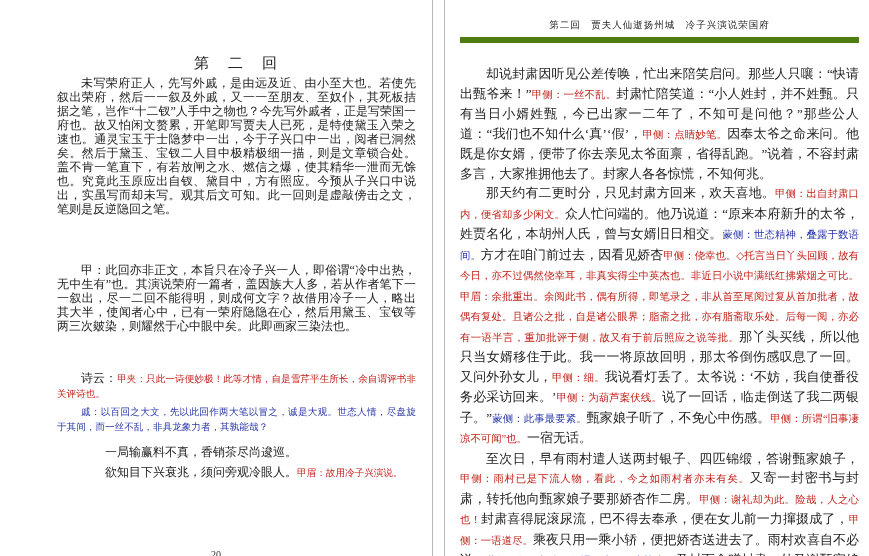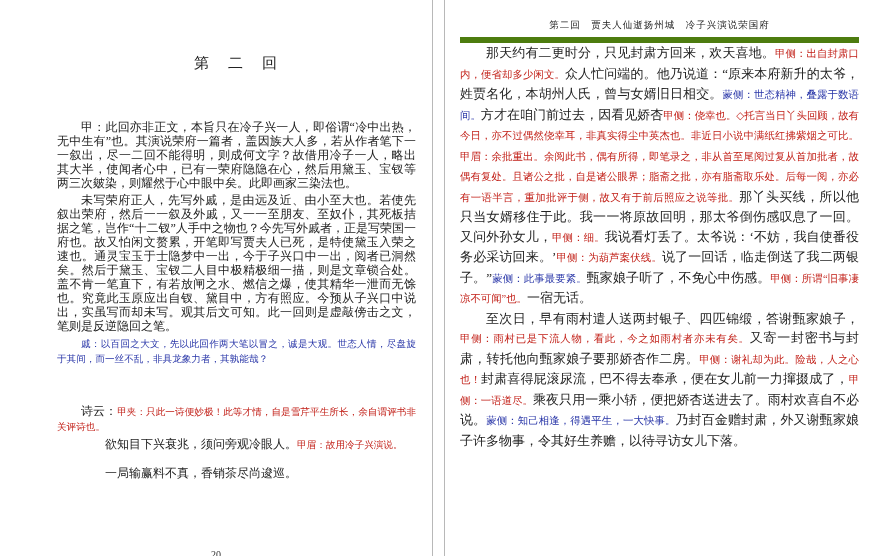--- a/index.html
+++ b/index.html
@@ -38,35 +38,36 @@
   .run-blue{color:var(--comment-blue,#2936a8);font-size:0.8em;}
 </style>
 </head>
 <body>
 
 <div class="spread">
 
   <div class="page page-left">
     <div class="chapter-number">第　二　回</div>
 
+    <p class="lbody p2"><span class="run-main">未写荣府正人，先写外戚，是由远及近、由小至大也。若使先叙出荣府，然后一一叙及外戚，又一一至朋友、至奴仆，其死板拮据之笔，岂作“十二钗”人手中之物也？今先写外戚者，正是写荣国一府也。故又怕闲文赘累，开笔即写贾夫人已死，是特使黛玉入荣之速也。通灵宝玉于士隐梦中一出，今于子兴口中一出，阅者已洞然矣。然后于黛玉、宝钗二人目中极精极细一描，则是文章锁合处。盖不肯一笔直下，有若放闸之水、燃信之爆，使其精华一泄而无馀也。究竟此玉原应出自钗、黛目中，方有照应。今预从子兴口中说出，实虽写而却未写。观其后文可知。此一回则是虚敲傍击之文，笔则是反逆隐回之笔。</span></p>
     <p class="lbody first"><span class="run-main">甲：此回亦非正文，本旨只在冷子兴一人，即俗谓“冷中出热，无中生有”也。其演说荣府一篇者，盖因族大人多，若从作者笔下一一叙出，尽一二回不能得明，则成何文字？故借用冷子一人，略出其大半，使闻者心中，已有一荣府隐隐在心，然后用黛玉、宝钗等两三次皴染，则耀然于心中眼中矣。此即画家三染法也。</span></p>
-    <p class="lbody p2"><span class="run-main">未写荣府正人，先写外戚，是由远及近、由小至大也。若使先叙出荣府，然后一一叙及外戚，又一一至朋友、至奴仆，其死板拮据之笔，岂作“十二钗”人手中之物也？今先写外戚者，正是写荣国一府也。故又怕闲文赘累，开笔即写贾夫人已死，是特使黛玉入荣之速也。通灵宝玉于士隐梦中一出，今于子兴口中一出，阅者已洞然矣。然后于黛玉、宝钗二人目中极精极细一描，则是文章锁合处。盖不肯一笔直下，有若放闸之水、燃信之爆，使其精华一泄而无馀也。究竟此玉原应出自钗、黛目中，方有照应。今预从子兴口中说出，实虽写而却未写。观其后文可知。此一回则是虚敲傍击之文，笔则是反逆隐回之笔。</span></p>
+    <p class="lbody poem-intro"><span class="run-main">诗云：</span><span class="run-red">甲夹：只此一诗便妙极！此等才情，自是雪芹平生所长，余自谓评书非关评诗也。</span></p>
+
     <p class="lbody p2 qi-comment"><span class="run-blue">戚：以百回之大文，先以此回作两大笔以冒之，诚是大观。世态人情，尽盘旋于其间，而一丝不乱，非具龙象力者，其孰能哉？</span></p>
-
-    <p class="lbody poem-intro"><span class="run-main">诗云：</span><span class="run-red">甲夹：只此一诗便妙极！此等才情，自是雪芹平生所长，余自谓评书非关评诗也。</span></p>
+    <p class="poem-line pl1"><span class="run-main">一局输赢料不真，香销茶尽尚逡巡。</span></p>
     <p class="poem-line"><span class="run-main">欲知目下兴衰兆，须问旁观冷眼人。</span><span class="run-red">甲眉：故用冷子兴演说。</span></p>
-    <p class="poem-line pl1"><span class="run-main">一局输赢料不真，香销茶尽尚逡巡。</span></p>
 
     <div class="pageno pageno-left">20</div>
   </div>
 
   <div class="page-gap"></div>
 
   <div class="page page-right">
     <div class="running-header">第二回　贾夫人仙逝扬州城　冷子兴演说荣国府</div>
 
+    <p class="rbody first"><span class="run-main">却说封肃因听见公差传唤，忙出来陪笑启问。那些人只嚷：“快请出甄爷来！”</span><span class="run-red">甲侧：一丝不乱。</span><span class="run-main">封肃忙陪笑道：“小人姓封，并不姓甄。只有当日小婿姓甄，今已出家一二年了，不知可是问他？”那些公人道：“我们也不知什么‘真’‘假’，</span><span class="run-red">甲侧：点睛妙笔。</span><span class="run-main">因奉太爷之命来问。他既是你女婿，便带了你去亲见太爷面禀，省得乱跑。”说着，不容封肃多言，大家推拥他去了。封家人各各惊慌，不知何兆。</span></p>
     <p class="rbody"><span class="run-main">那天约有二更时分，只见封肃方回来，欢天喜地。</span><span class="run-red">甲侧：出自封肃口内，便省却多少闲文。</span><span class="run-main">众人忙问端的。他乃说道：“原来本府新升的太爷，姓贾名化，本胡州人氏，曾与女婿旧日相交。</span><span class="run-blue">蒙侧：世态精神，叠露于数语间。</span><span class="run-main">方才在咱门前过去，因看见娇杏</span><span class="run-red">甲侧：侥幸也。◇托言当日丫头回顾，故有今日，亦不过偶然侥幸耳，非真实得尘中英杰也。非近日小说中满纸红拂紫烟之可比。　甲眉：余批重出。余阅此书，偶有所得，即笔录之，非从首至尾阅过复从首加批者，故偶有复处。且诸公之批，自是诸公眼界；脂斋之批，亦有脂斋取乐处。后每一阅，亦必有一语半言，重加批评于侧，故又有于前后照应之说等批。</span><span class="run-main">那丫头买线，所以他只当女婿移住于此。我一一将原故回明，那太爷倒伤感叹息了一回。又问外孙女儿，</span><span class="run-red">甲侧：细。</span><span class="run-main">我说看灯丢了。太爷说：‘不妨，我自使番役务必采访回来。’</span><span class="run-red">甲侧：为葫芦案伏线。</span><span class="run-main">说了一回话，临走倒送了我二两银子。”</span><span class="run-blue">蒙侧：此事最要紧。</span><span class="run-main">甄家娘子听了，不免心中伤感。</span><span class="run-red">甲侧：所谓“旧事凄凉不可闻”也。</span><span class="run-main">一宿无话。</span></p>
     <p class="rbody"><span class="run-main">至次日，早有雨村遣人送两封银子、四匹锦缎，答谢甄家娘子，</span><span class="run-red">甲侧：雨村已是下流人物，看此，今之如雨村者亦未有矣。</span><span class="run-main">又寄一封密书与封肃，转托他向甄家娘子要那娇杏作二房。</span><span class="run-red">甲侧：谢礼却为此。险哉，人之心也！</span><span class="run-main">封肃喜得屁滚尿流，巴不得去奉承，便在女儿前一力撺掇成了，</span><span class="run-red">甲侧：一语道尽。</span><span class="run-main">乘夜只用一乘小轿，便把娇杏送进去了。雨村欢喜自不必说。</span><span class="run-blue">蒙侧：知己相逢，得遇平生，一大快事。</span><span class="run-main">乃封百金赠封肃，外又谢甄家娘子许多物事，令其好生养赡，以待寻访女儿下落。</span></p>
 
     <div class="pageno pageno-right">21</div>
   </div>
 
 </div>
 
 </body></html>

